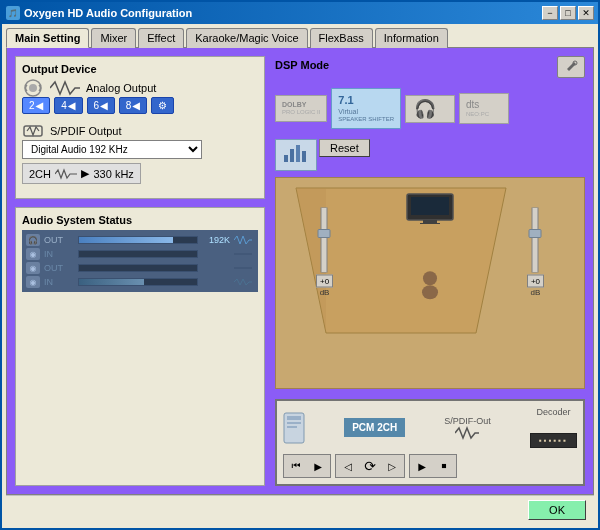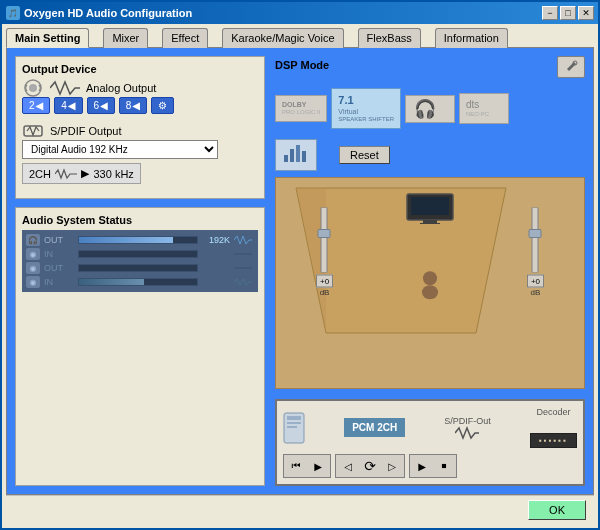--- a/index.html
+++ b/index.html
@@ -63,21 +63,21 @@
     }
     .content {
       flex: 1;
       display: flex;
       flex-direction: column;
       padding: 4px;
     }
     
     .tabs {
       display: flex;
-      gap: 14px;
+      gap: 2px;
       margin-bottom: -1px;
       position: relative;
       z-index: 1;
     }
     .tab {
       padding: 3px 8px;
       background: #d4d0c8;
       border: 1px solid #808080;
       border-bottom: none;
       cursor: pointer;
@@ -87,21 +87,21 @@
       border-top-right-radius: 3px;
     }
     .tab.active {
       background: #ece9d8;
       border-bottom: 1px solid #ece9d8;
       font-weight: bold;
       z-index: 2;
     }
     .tab-content {
       border: 1px solid #808080;
-      background: #3b82f6;
+      background: #8b5cf6;
       flex: 1;
       padding: 8px;
       display: flex;
       gap: 10px;
       position: relative;
     }
     
     .left-panel {
       width: 250px;
       flex-shrink: 0;
@@ -131,21 +131,21 @@
       cursor: pointer;
       border-radius: 2px;
       display: flex;
       align-items: center;
       gap: 1px;
     }
     .ch-btn-selected {
       background: #5588ff;
     }
     select.freq-select {
-      width: 196px;
+      width: 180px;
       padding: 2px 4px;
       background: white;
       border: 1px solid #808080;
       font-size: 10px;
     }
     .freq-display {
       display: flex;
       align-items: center;
       gap: 4px;
       margin-top: 4px;
@@ -228,22 +228,22 @@
       text-align: left;
       color: #888;
     }
     .dsp-btn.active {
       background: #b8d8f0;
       border-color: #6699cc;
       color: #333;
     }
     .equalizer-controls {
       display: flex;
-      gap: 22px;
-      align-items: center;
+      gap: 2px;
+      align-items: flex-start;
     }
     .eq-bar-btn {
       background: #c8d8e8;
       border: 1px solid #7799bb;
       padding: 3px 6px;
       cursor: pointer;
       font-size: 16px;
       color: #336;
     }
     .reset-btn {

